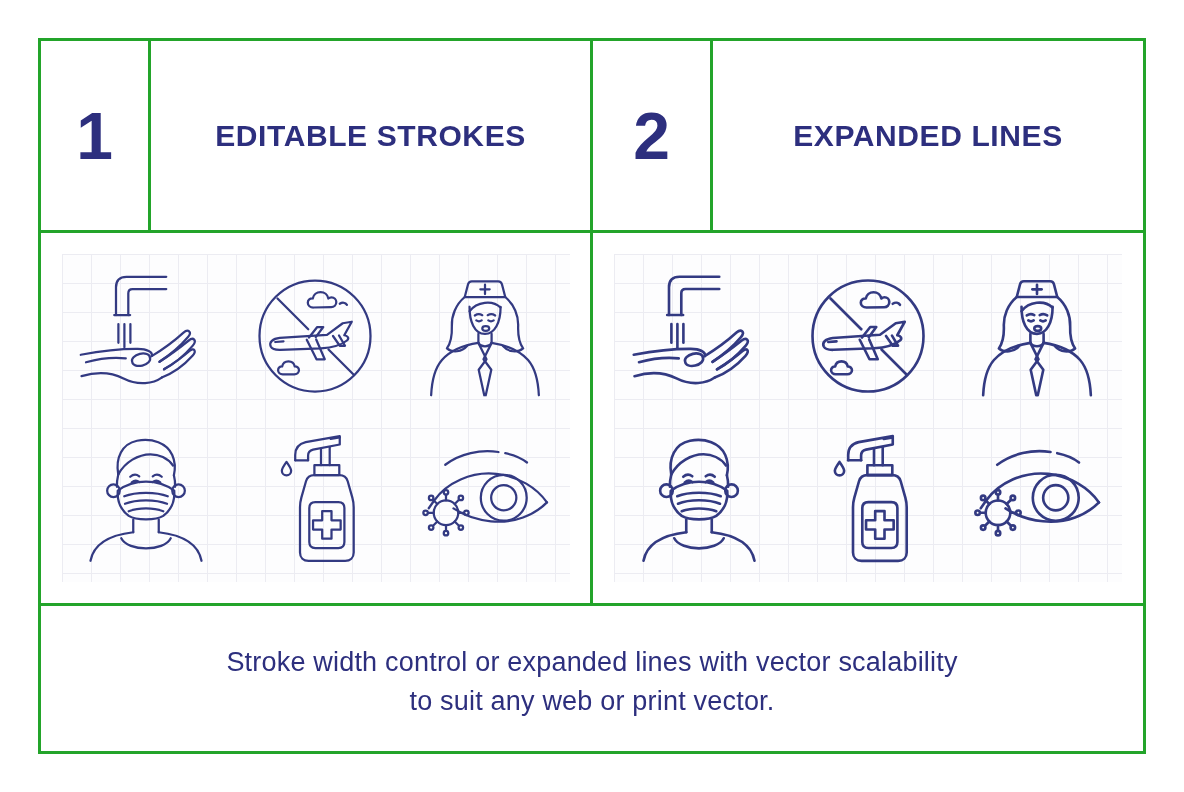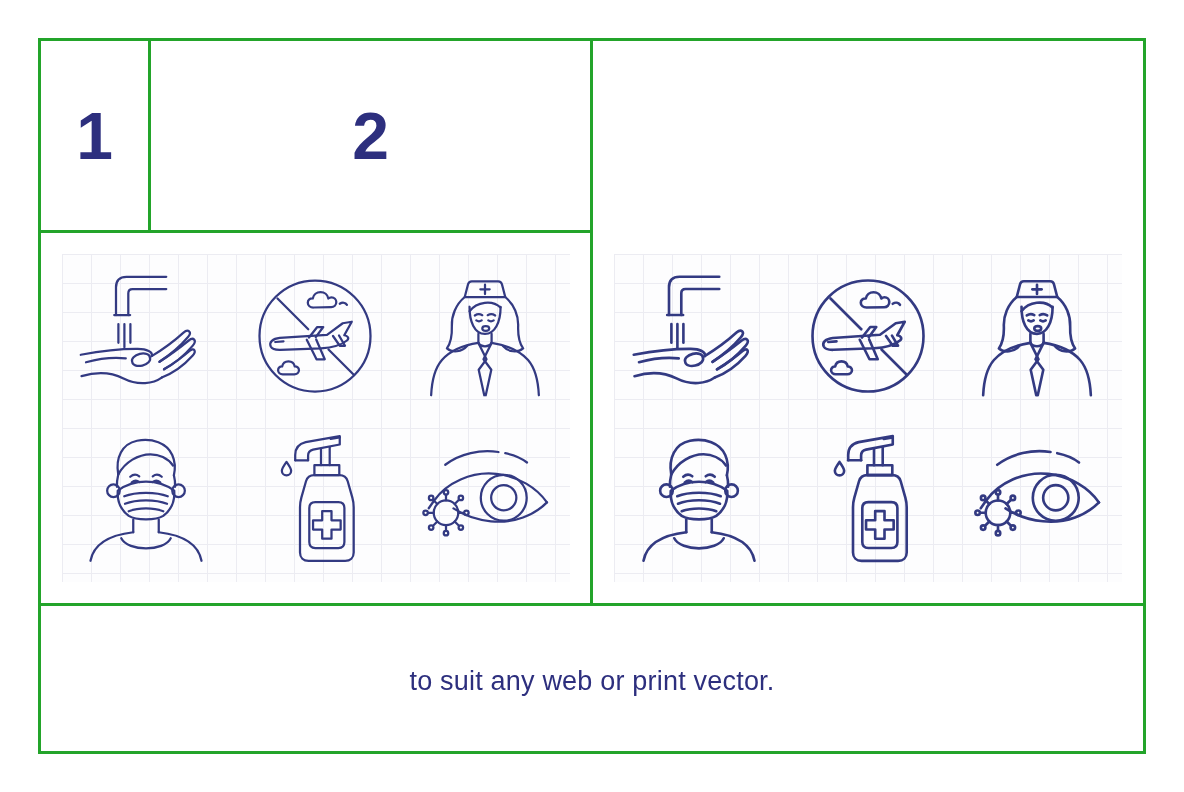--- a/index.html
+++ b/index.html
@@ -172,23 +172,29 @@
         <circle cx="33.9" cy="68.4" r="1.5"></circle>
     </symbol>
   </defs>
 </svg>
 
 <div class="frame">
 
   <div class="cell num b-r b-b">
     <span>1</span>
   </div>
+  <div class="cell title b-r b-b">
+    <span>EDITABLE STROKES</span>
+  </div>
   <div class="cell num b-r b-b">
     <span>2</span>
   </div>
+  <div class="cell title b-b">
+    <span>EXPANDED LINES</span>
+  </div>
 
   <div class="panel-cell b-r" style="grid-column:1 / 3;">
     <div class="panel">
         <svg class="icon" viewBox="0 0 100 100">
           <use href="#sym-handwash"></use>
         </svg>
         <svg class="icon" viewBox="0 0 100 100">
           <use href="#sym-noflight"></use>
         </svg>
         <svg class="icon" viewBox="0 0 100 100">
@@ -222,15 +228,16 @@
         <svg class="icon" viewBox="0 0 100 100">
           <use href="#sym-sanitizer"></use>
         </svg>
         <svg class="icon" viewBox="0 0 100 100">
           <use href="#sym-eyevirus"></use>
         </svg>
       </div>
   </div>
 
   <div class="caption b-t">
+    <p>Stroke width control or expanded lines with vector scalability</p>
     <p>to suit any web or print vector.</p>
   </div>
 </div>
 
 </body></html>

